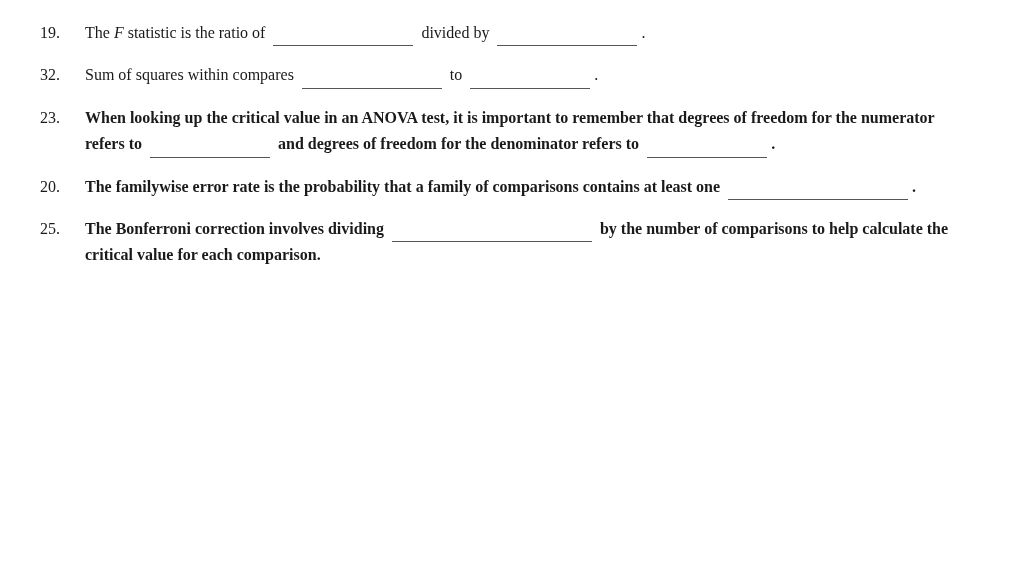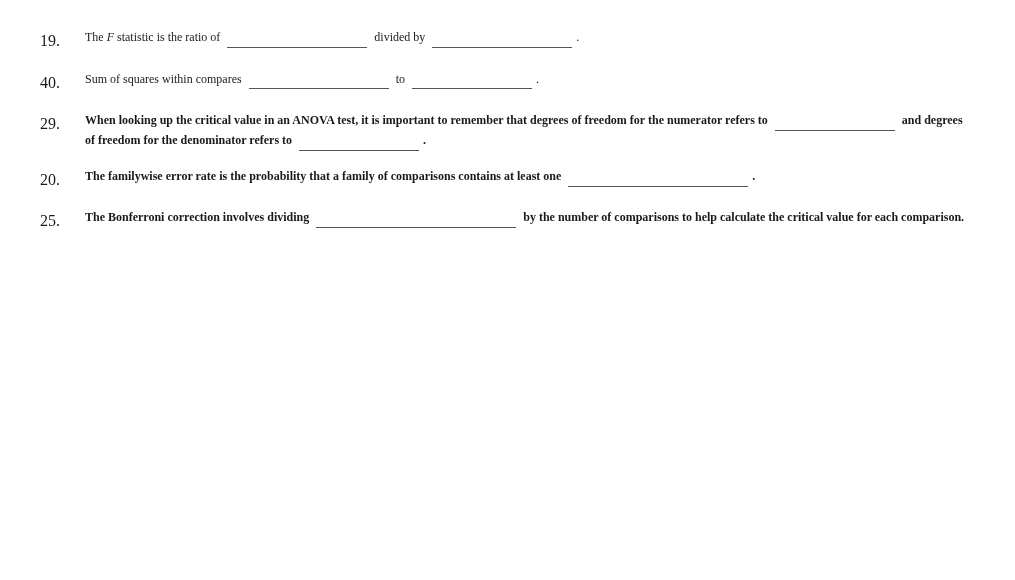--- a/index.html
+++ b/index.html
@@ -13,37 +13,36 @@
       height: 580px;
       background: #ffffff;
       font-family: Georgia, 'Times New Roman', serif;
       font-size: 16px;
       color: #1a1a1a;
       overflow: hidden;
     }
 
     .page {
       padding: 20px 40px 20px 40px;
-      margin-top: 8px;
     }
 
     .question {
       display: flex;
       margin-bottom: 16px;
       line-height: 1.6;
     }
 
     .question-number {
       min-width: 45px;
       font-size: 16px;
     }
 
     .question-text {
       flex: 1;
-      font-size: 12px;
+      font-size: 16px;
       line-height: 1.65;
     }
 
     .blank {
       display: inline-block;
       border-bottom: 1px solid #555;
       min-width: 130px;
       margin: 0 4px;
       vertical-align: bottom;
       height: 18px;
@@ -85,32 +84,32 @@
     <div class="question-text">
       The <em>F</em> statistic is the ratio of
       <span class="blank blank-med"></span>
       divided by
       <span class="blank blank-med"></span>.
     </div>
   </div>
 
 
   <div class="question">
-    <div class="question-number">40.</div>
+    <div class="question-number">32.</div>
     <div class="question-text">
       Sum of squares within compares
       <span class="blank blank-med"></span>
       to
       <span class="blank blank-sm"></span>.
     </div>
   </div>
 
 
   <div class="question question-23">
-    <div class="question-number">29.</div>
+    <div class="question-number">23.</div>
     <div class="question-text">
       When looking up the critical value in an ANOVA test, it is important to remember that
       degrees of freedom for the numerator refers to
       <span class="blank blank-sm"></span>
       and degrees of freedom for the denominator refers to
       <span class="blank blank-sm"></span>.
     </div>
   </div>
 
   <div class="question question-24">

